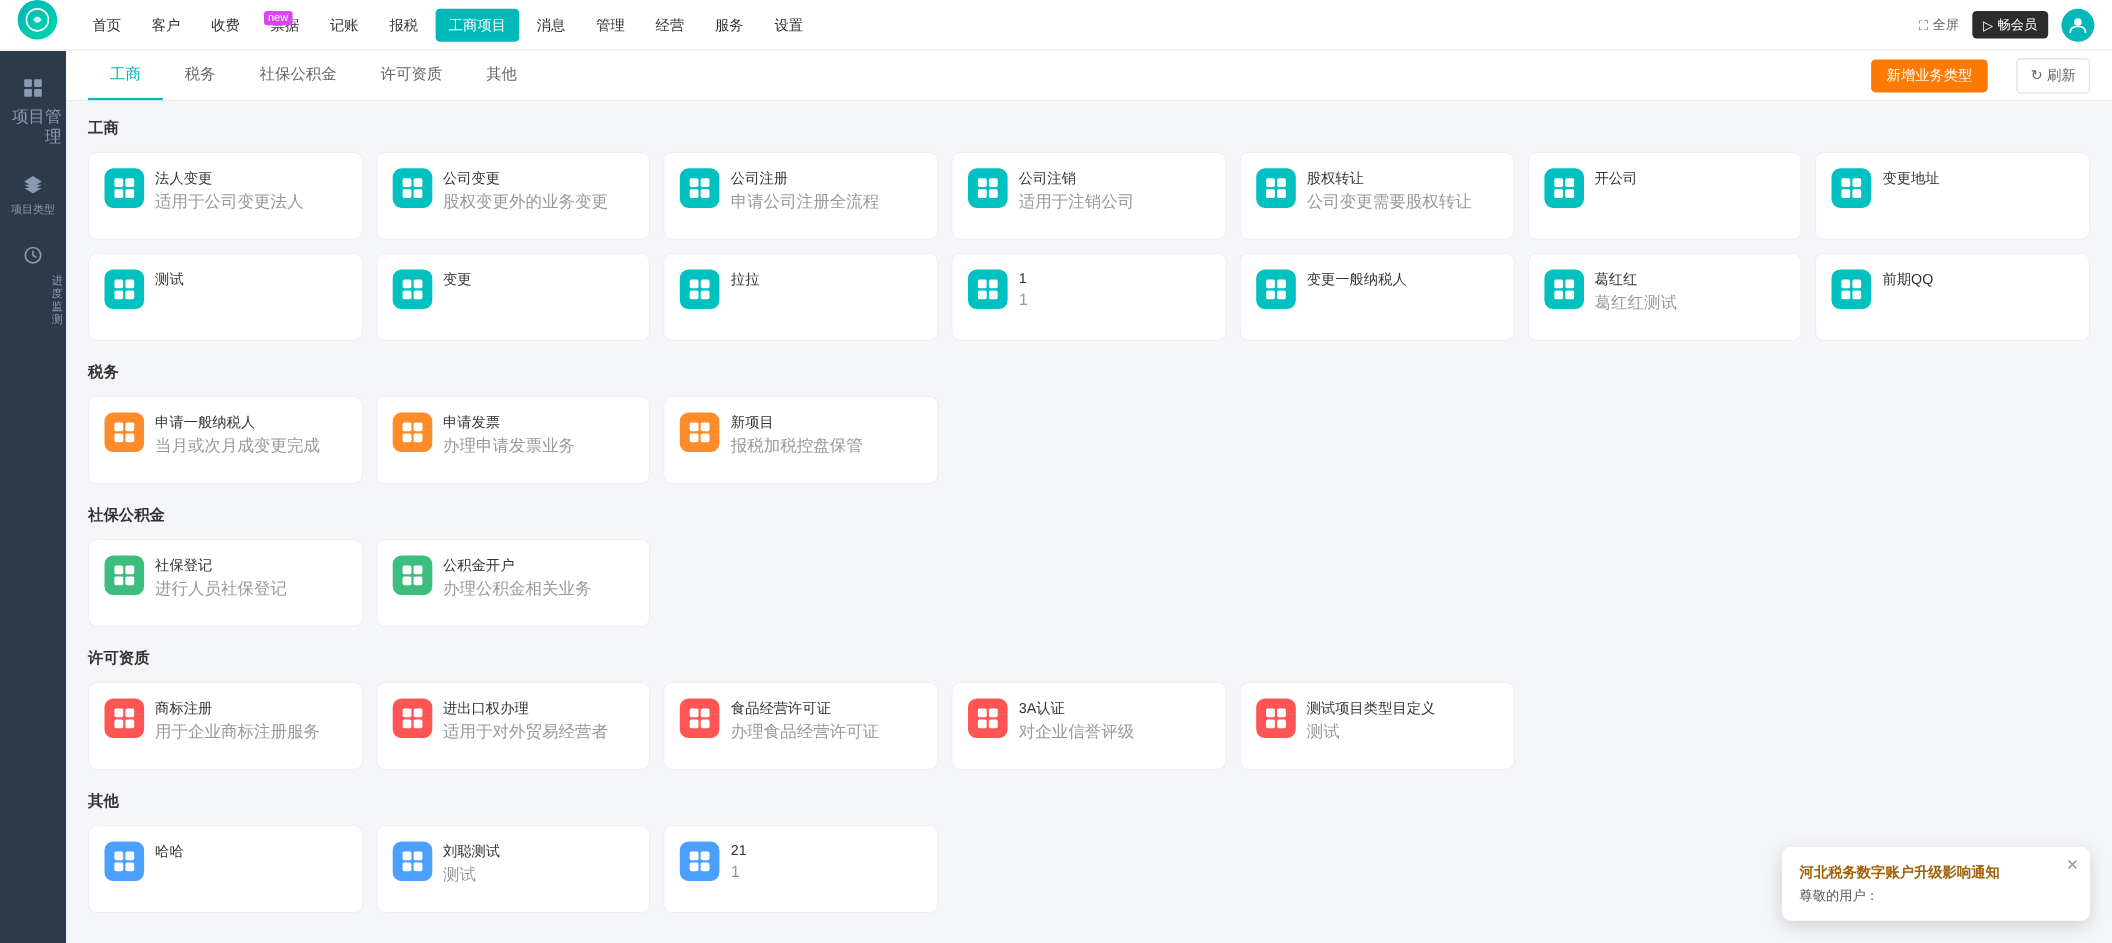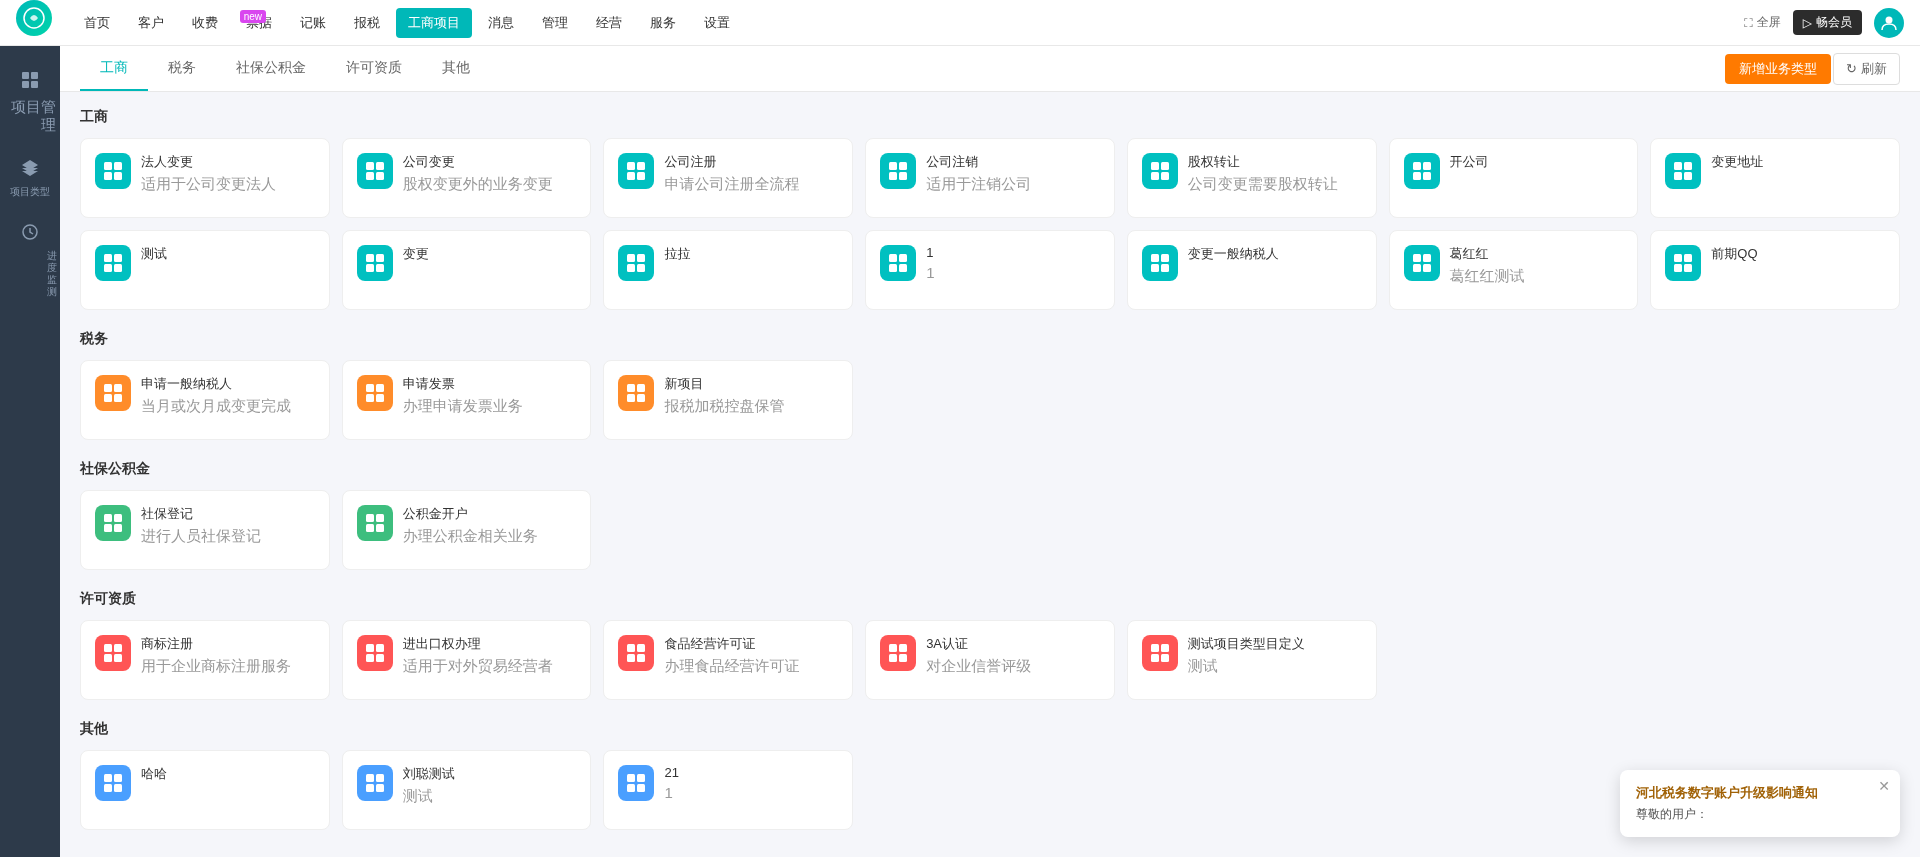--- a/index.html
+++ b/index.html
@@ -73,21 +73,21 @@
       background: #fff; border-bottom: 1px solid #e8e8e8;
       display: flex; align-items: center; padding: 0 20px;
       height: 46px; justify-content: space-between;
     }
     .tabs { display: flex; gap: 0; }
     .tab {
       padding: 12px 20px; cursor: pointer; font-size: 14px; color: #666;
       border-bottom: 2px solid transparent; margin-bottom: -1px;
     }
     .tab.active { color: #00b8b8; border-bottom: 2px solid #00b8b8; }
-    .tab-actions { display: flex; align-items: center; gap: 2px; }
+    .tab-actions { display: flex; align-items: center; gap: 26px; }
     .btn-add-type {
       background: #ff7a00; color: white; border: none;
       padding: 6px 14px; border-radius: 4px; cursor: pointer; font-size: 13px;
     }
     .btn-refresh {
       background: none; border: 1px solid #ddd; color: #666;
       padding: 6px 12px; border-radius: 4px; cursor: pointer; font-size: 13px;
       display: flex; align-items: center; gap: 4px;
     }
 

